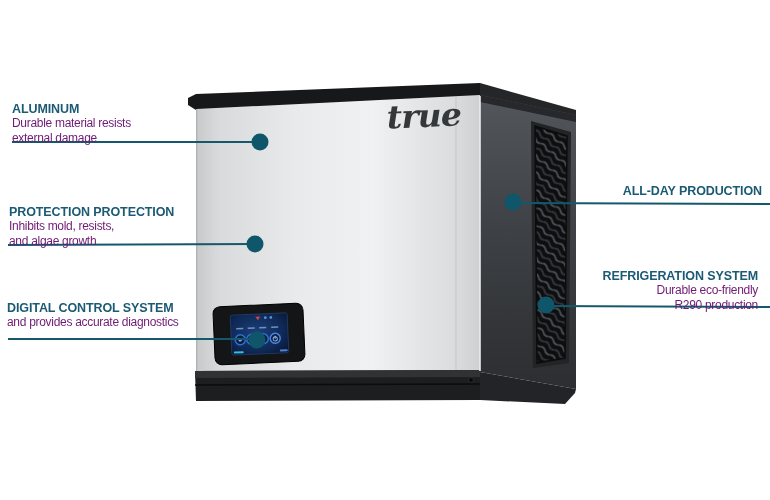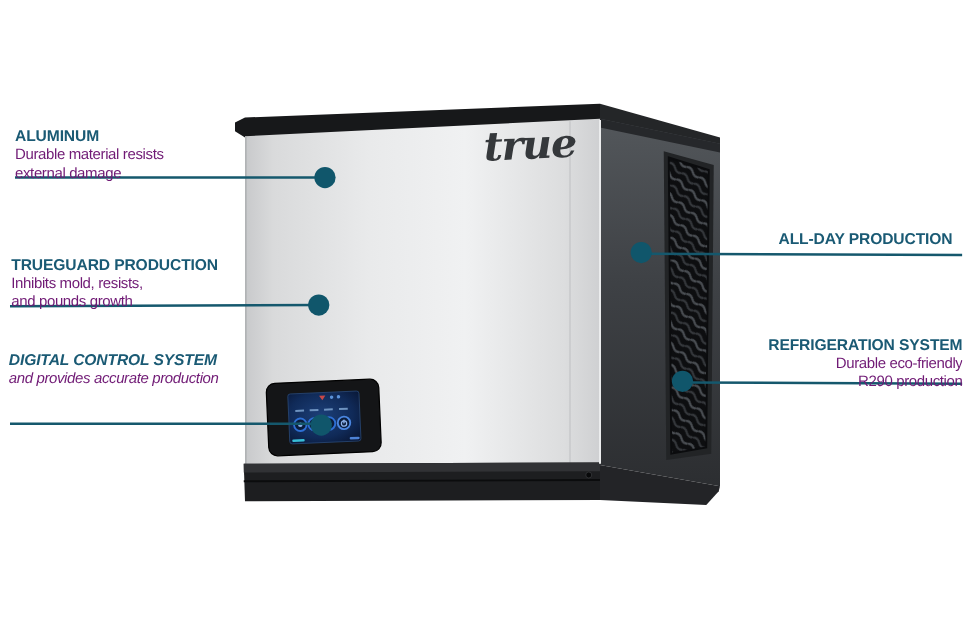--- a/index.html
+++ b/index.html
@@ -112,33 +112,33 @@
     </g>
   </svg>
 
   <div class="co co-left" style="top:102px;left:12px;">
     <div class="co-title">ALUMINUM</div>
     <div class="co-line">Durable material resists</div>
     <div class="co-line">external damage</div>
   </div>
 
   <div class="co co-left" style="top:205px;left:9px;">
-    <div class="co-title">TRUEGUARD PRODUCTION</div>
+    <div class="co-title">PROTECTION PROTECTION</div>
     <div class="co-line">Inhibits mold, resists,</div>
-    <div class="co-line">and pounds growth</div>
+    <div class="co-line">and algae growth</div>
   </div>
 
-  <div class="co co-left" style="top:281px;left:7px;font-style:italic;">
+  <div class="co co-left" style="top:301px;left:7px;">
     <div class="co-title">DIGITAL CONTROL SYSTEM</div>
-    <div class="co-line">and provides accurate production</div>
+    <div class="co-line">and provides accurate diagnostics</div>
   </div>
 
   <div class="co co-right" style="top:164px;right:8px;margin-top:20px;">
     <div class="co-title">ALL-DAY PRODUCTION</div>
   </div>
 
-  <div class="co co-right" style="top:269px;right:0;">
+  <div class="co co-right" style="top:269px;right:12px;">
     <div class="co-title">REFRIGERATION SYSTEM</div>
     <div class="co-line">Durable eco-friendly</div>
     <div class="co-line">R290 production</div>
   </div>
 
 </div>
 
 </body></html>

